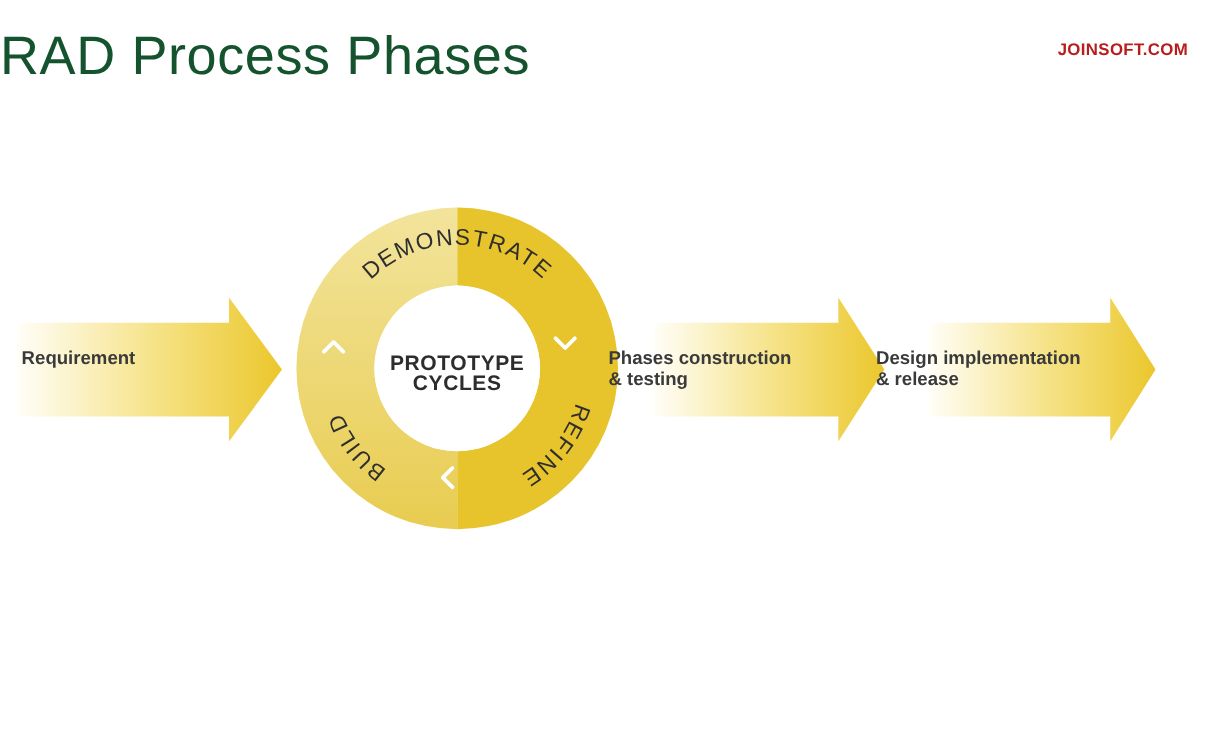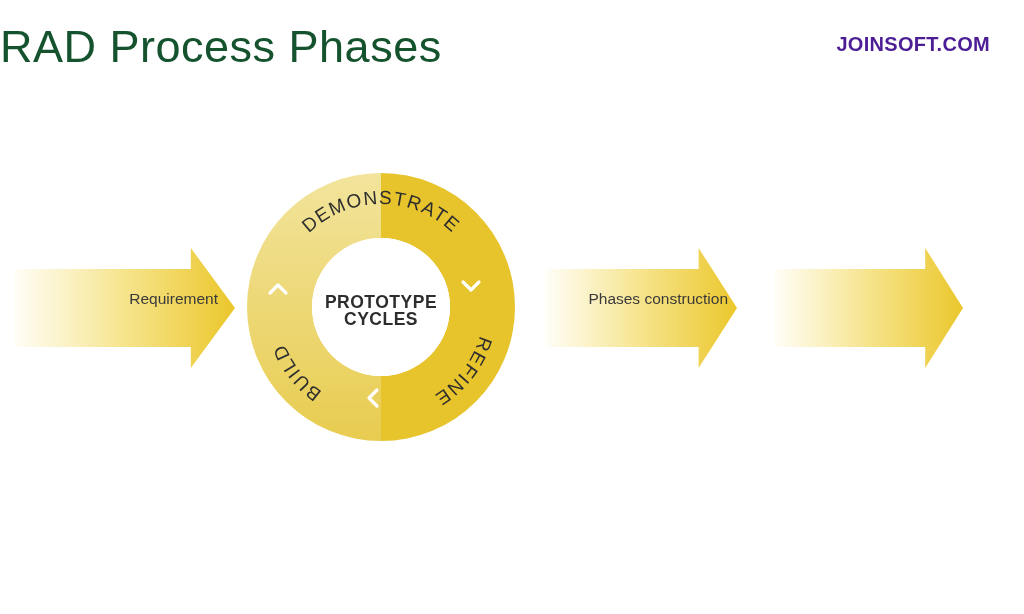--- a/index.html
+++ b/index.html
@@ -11,31 +11,31 @@
     overflow:hidden;
   }
   .title {
     position:absolute; top:21px; left:0; width:1024px;
     text-align:left;
     font-size:45px; font-weight:500; letter-spacing:0.5px;
     color:#14532d;
   }
   .site {
     position:absolute; top:33px; right:34px;
-    font-size:20px; font-weight:bold; letter-spacing:0.3px;
-    color:#4c1d95;
+    font-size:14px; font-weight:bold; letter-spacing:0.3px;
+    color:#b91c1c;
   }
   .arrow-svg { position:absolute; top:248px; height:120px; }
   #arrow1 { left:14px;  width:221px; }
   #arrow2 { left:545px; width:192px; }
   #arrow3 { left:774px; width:189px; }
   .step-label {
     position:absolute; top:290px;
-    text-align:right;
-    font-size:15.5px; line-height:17.5px; font-weight:400;
+    text-align:left;
+    font-size:15.5px; line-height:17.5px; font-weight:700;
     color:#3a3a3a;
   }
   #label1 { left:18px;  width:200px; }
   #label2 { left:507px; width:221px; }
   #label3 { left:730px; width:240px; }
   .cycle-svg { position:absolute; left:246px; top:172px; width:270px; height:270px; }
   .ring-word {
     font-size:19px; letter-spacing:1.4px; font-weight:500;
     fill:#2e2e2e;
   }
@@ -95,21 +95,24 @@
     <polyline points="24,121 32,113 40,121" fill="none" stroke="#ffffff" stroke-width="3.2" stroke-linecap="round" stroke-linejoin="round"></polyline>
     <polyline points="217,110 225,118 233,110" fill="none" stroke="#ffffff" stroke-width="3.2" stroke-linecap="round" stroke-linejoin="round"></polyline>
     <polyline points="131,218 123,226 131,234" fill="none" stroke="#ffffff" stroke-width="3.2" stroke-linecap="round" stroke-linejoin="round"></polyline>
   </svg>
 
   <svg id="arrow2" class="arrow-svg" viewBox="0 0 220 120" preserveAspectRatio="none">
     <polygon points="0,21 176,21 176,0 220,60 176,120 176,99 0,99" fill="url(#arrowGrad)"></polygon>
   </svg>
   <div id="label2" class="step-label">
     <div>Phases construction</div>
+    <div>&amp; testing</div>
   </div>
 
   <svg id="arrow3" class="arrow-svg" viewBox="0 0 220 120" preserveAspectRatio="none">
     <polygon points="0,21 176,21 176,0 220,60 176,120 176,99 0,99" fill="url(#arrowGrad)"></polygon>
   </svg>
   <div id="label3" class="step-label">
+    <div>Design implementation</div>
+    <div>&amp; release</div>
   </div>
 
 </div>
 
 </body></html>

